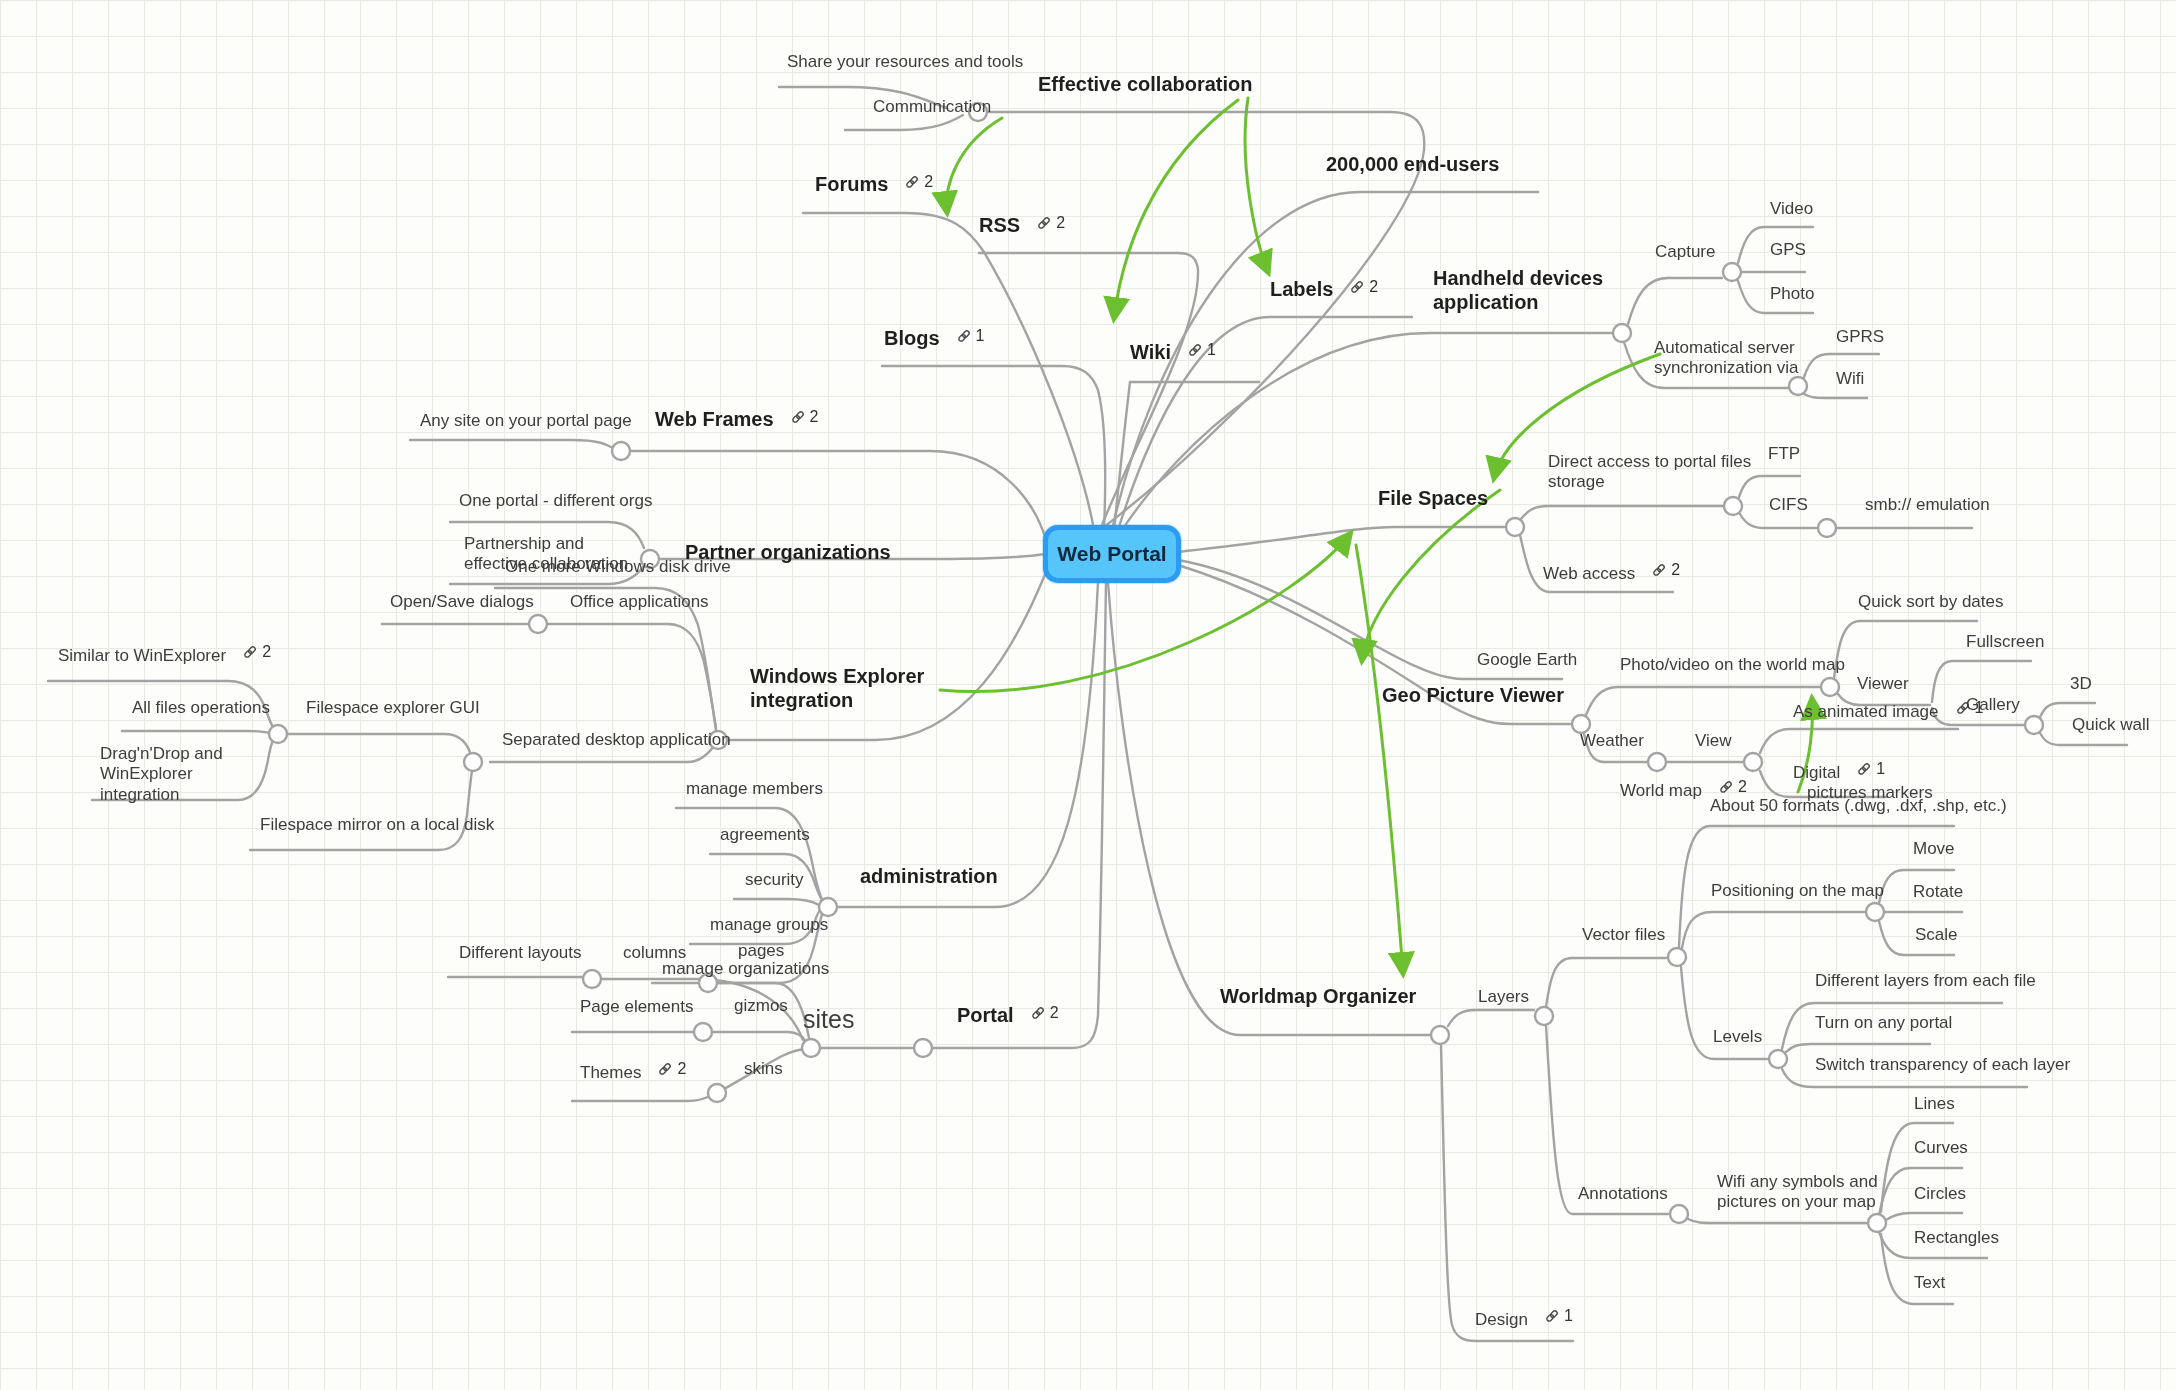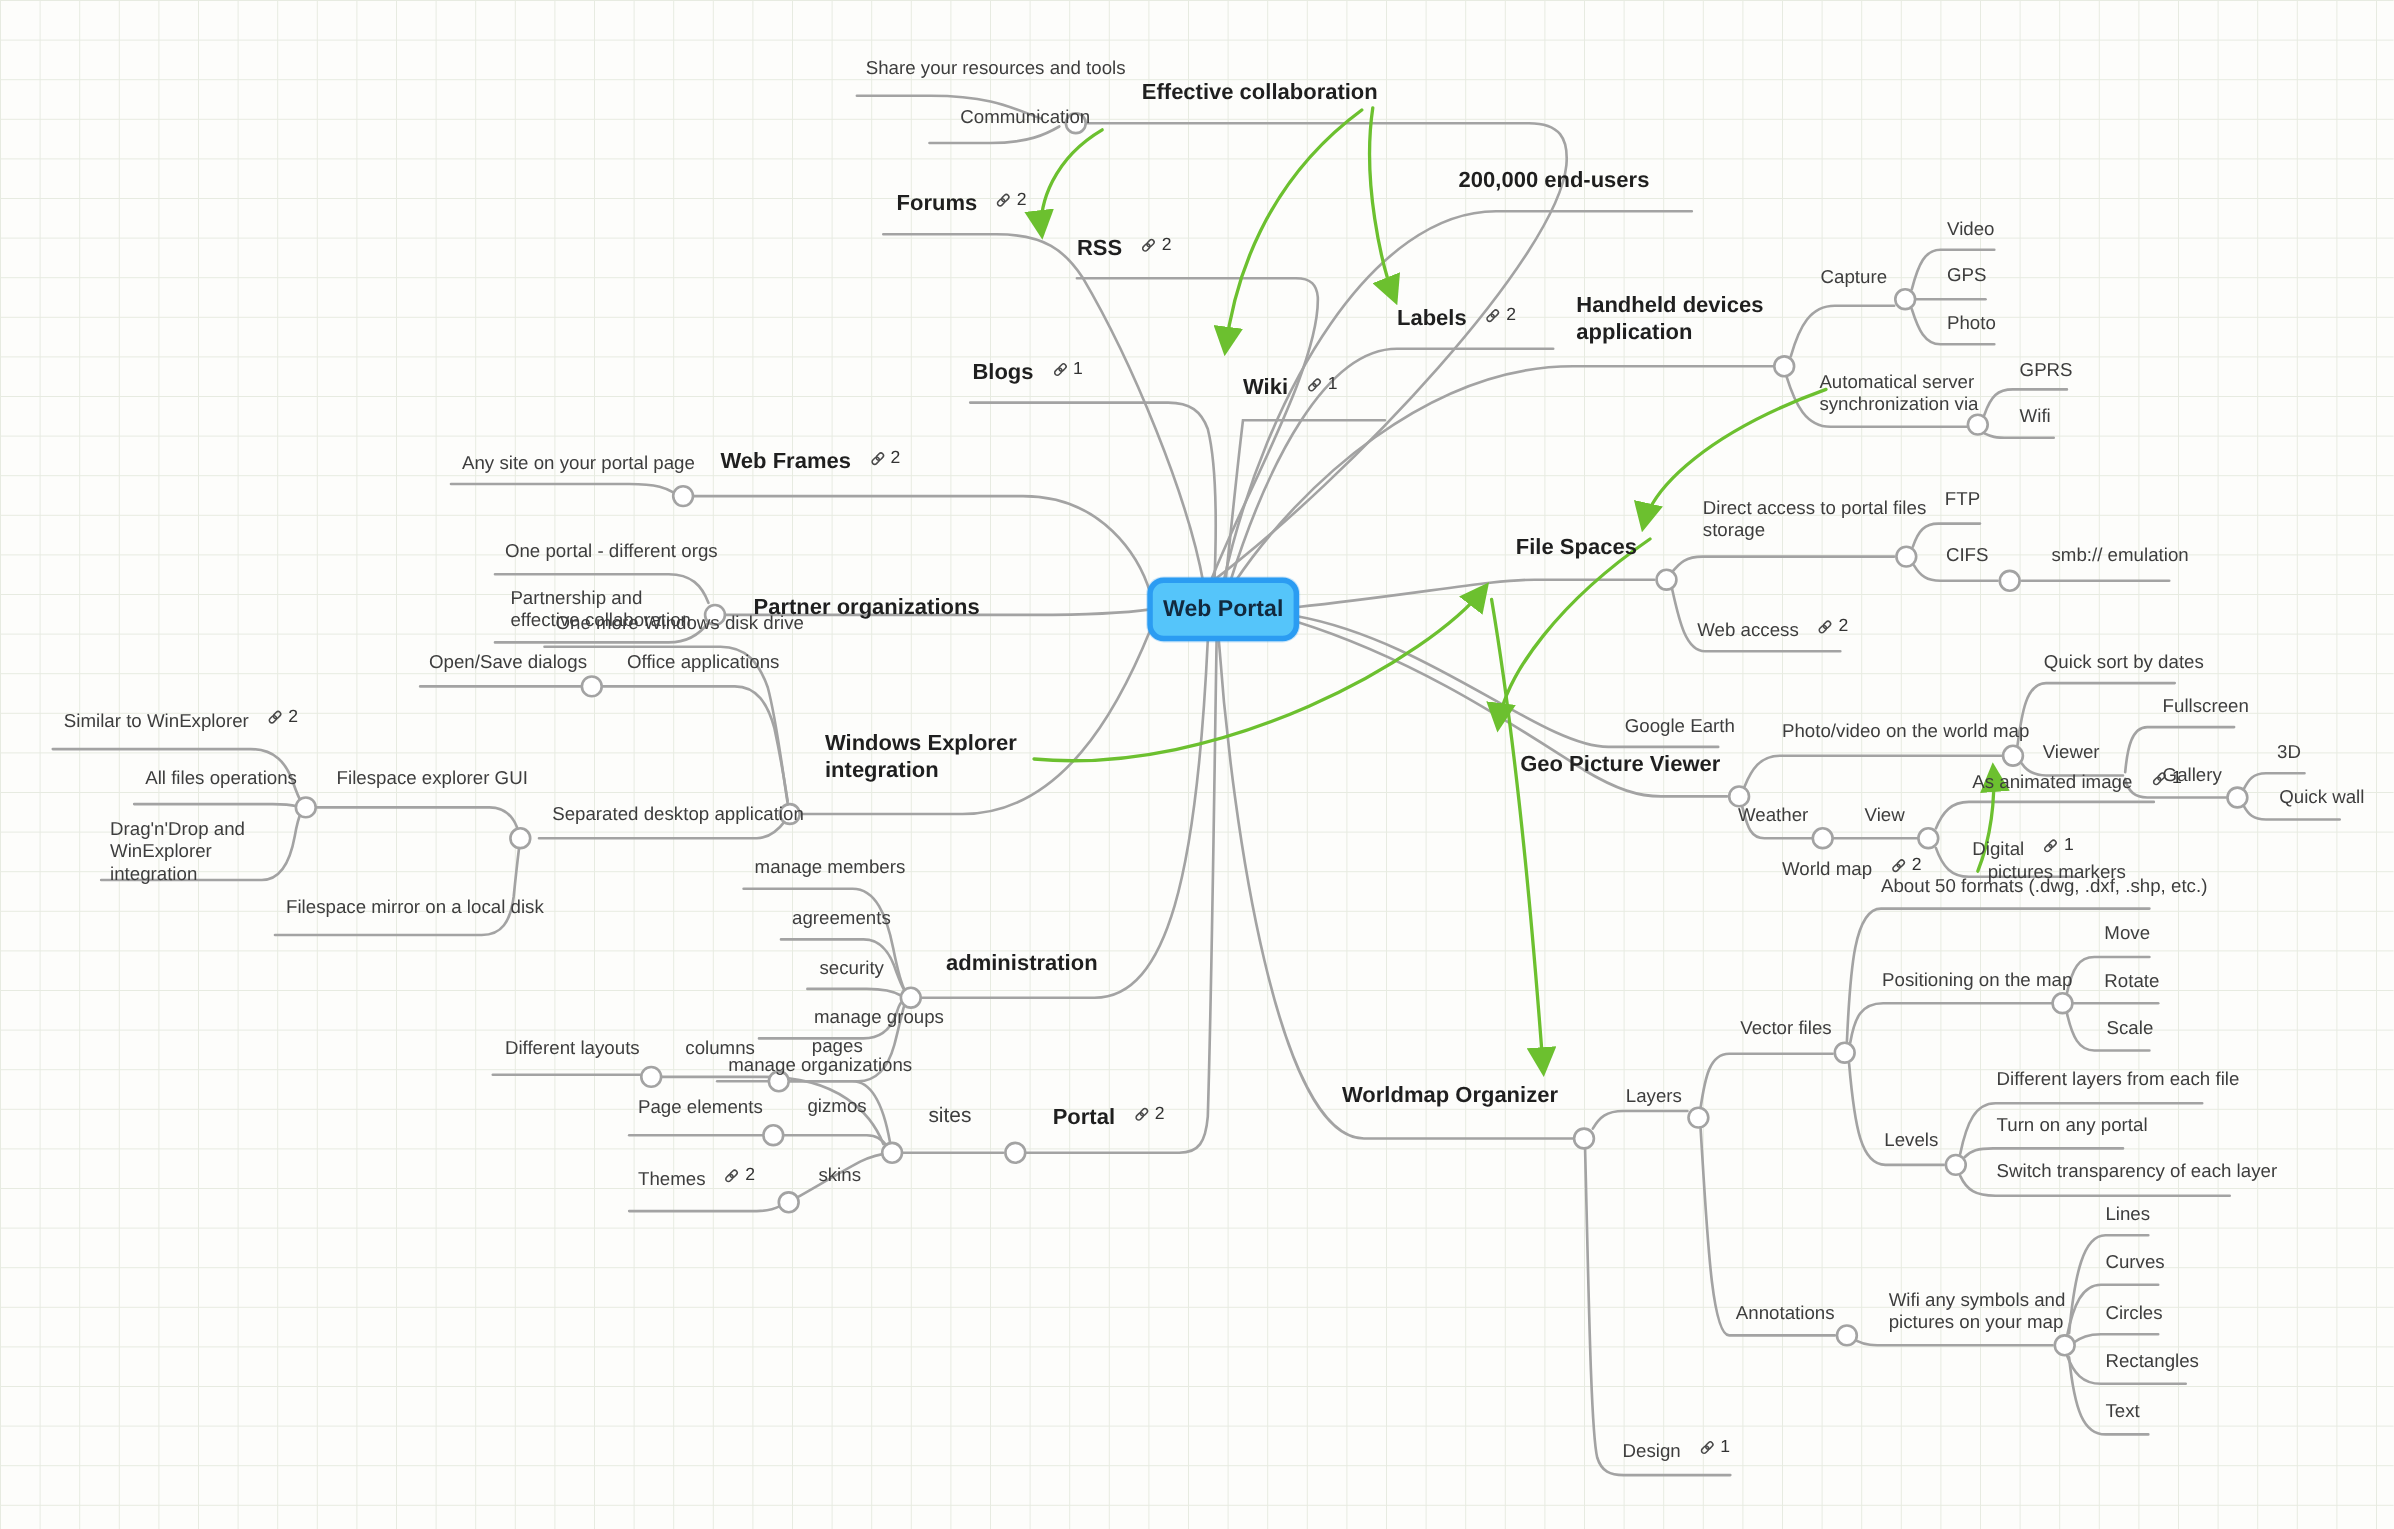--- a/index.html
+++ b/index.html
@@ -355,39 +355,39 @@
       <span class="ln">2</span>
     </span></div>
 <div class="lbl" style="left:132px;top:698px"><span>All files operations</span></div>
 <div class="lbl wrap" style="left:100px;top:744px;width:175px"><span>Drag'n'Drop and WinExplorer integration</span></div>
 <div class="lbl" style="left:260px;top:815px"><span>Filespace mirror on a local disk</span></div>
 
 <div class="lbl" style="left:686px;top:779px"><span>manage members</span></div>
 <div class="lbl" style="left:720px;top:825px"><span>agreements</span></div>
 <div class="lbl" style="left:745px;top:870px"><span>security</span></div>
 <div class="lbl b" style="left:860px;top:864px"><span>administration</span></div>
-<div class="lbl" style="left:740px;top:915px"><span>manage groups</span></div>
+<div class="lbl" style="left:710px;top:915px"><span>manage groups</span></div>
 <div class="lbl" style="left:662px;top:959px"><span>manage organizations</span></div>
 
 <div class="lbl" style="left:459px;top:943px"><span>Different layouts</span></div>
 <div class="lbl" style="left:623px;top:943px"><span>columns</span></div>
 <div class="lbl" style="left:738px;top:941px"><span>pages</span></div>
 <div class="lbl" style="left:580px;top:997px"><span>Page elements</span></div>
 <div class="lbl" style="left:734px;top:996px"><span>gizmos</span></div>
 <div class="lbl" style="left:580px;top:1059px"><span>Themes</span><span class="badge">
       <svg class="lic" viewBox="0 0 24 24">
         <g transform="rotate(-45 12 12)">
           <rect x="2.5" y="8.5" width="11" height="7" rx="3.5"></rect>
           <rect x="10.5" y="8.5" width="11" height="7" rx="3.5"></rect>
         </g>
       </svg>
       <span class="ln">2</span>
     </span></div>
 <div class="lbl" style="left:744px;top:1059px"><span>skins</span></div>
-<div class="lbl" style="left:844px;top:1004px;font-size:19px"><span>sites</span></div>
+<div class="lbl" style="left:803px;top:1004px;font-size:25px"><span>sites</span></div>
 <div class="lbl b" style="left:957px;top:1003px"><span>Portal</span><span class="badge">
       <svg class="lic" viewBox="0 0 24 24">
         <g transform="rotate(-45 12 12)">
           <rect x="2.5" y="8.5" width="11" height="7" rx="3.5"></rect>
           <rect x="10.5" y="8.5" width="11" height="7" rx="3.5"></rect>
         </g>
       </svg>
       <span class="ln">2</span>
     </span></div>
 

